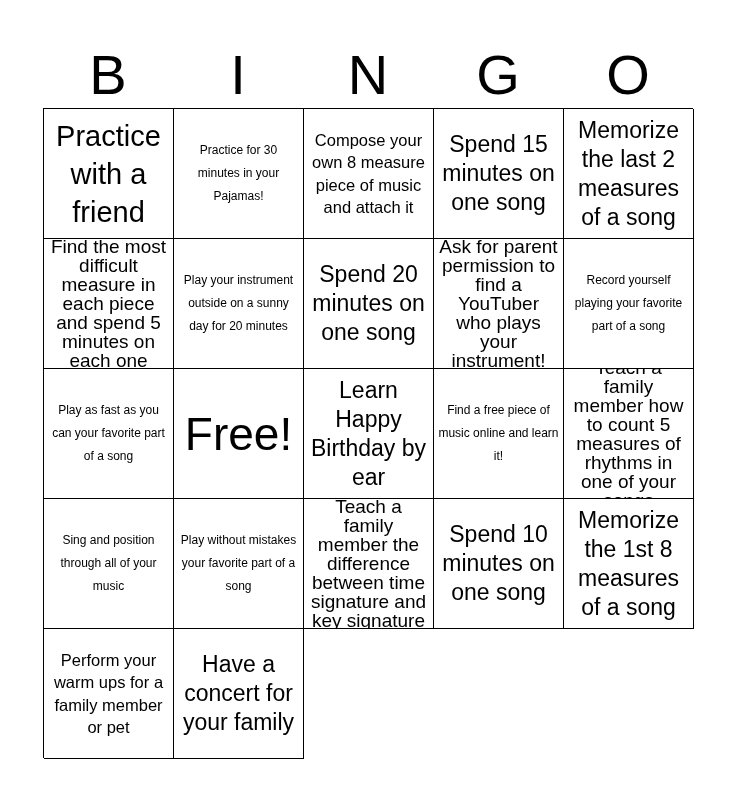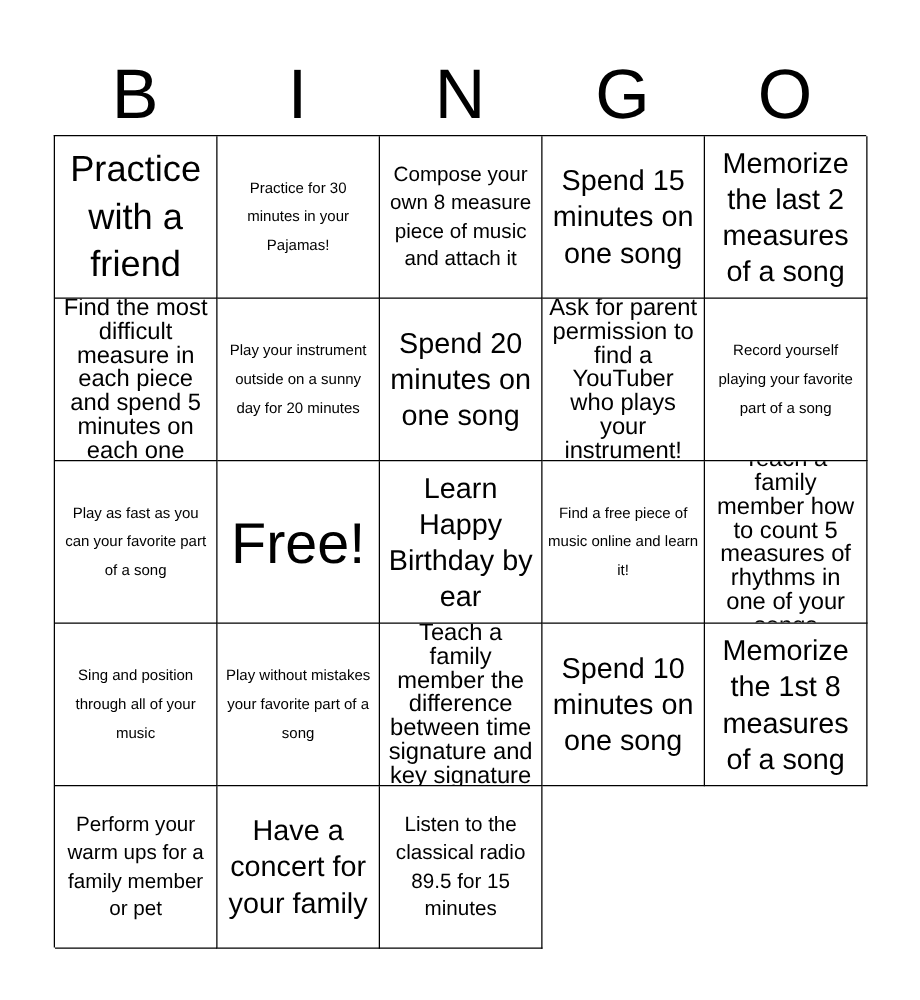--- a/index.html
+++ b/index.html
@@ -142,16 +142,13 @@
     </div>
   <div class="cell">
       <span class="s-lg">Memorize the 1st 8 measures of a song</span>
     </div>
   <div class="cell">
       <span class="s-sm">Perform your warm ups for a family member or pet</span>
     </div>
   <div class="cell">
       <span class="s-lg">Have a concert for your family</span>
     </div>
-  <div class="cell">
-      <span class="s-sm">Listen to the classical radio 89.5 for 15 minutes</span>
-    </div>
 </div>
 
 </body></html>

